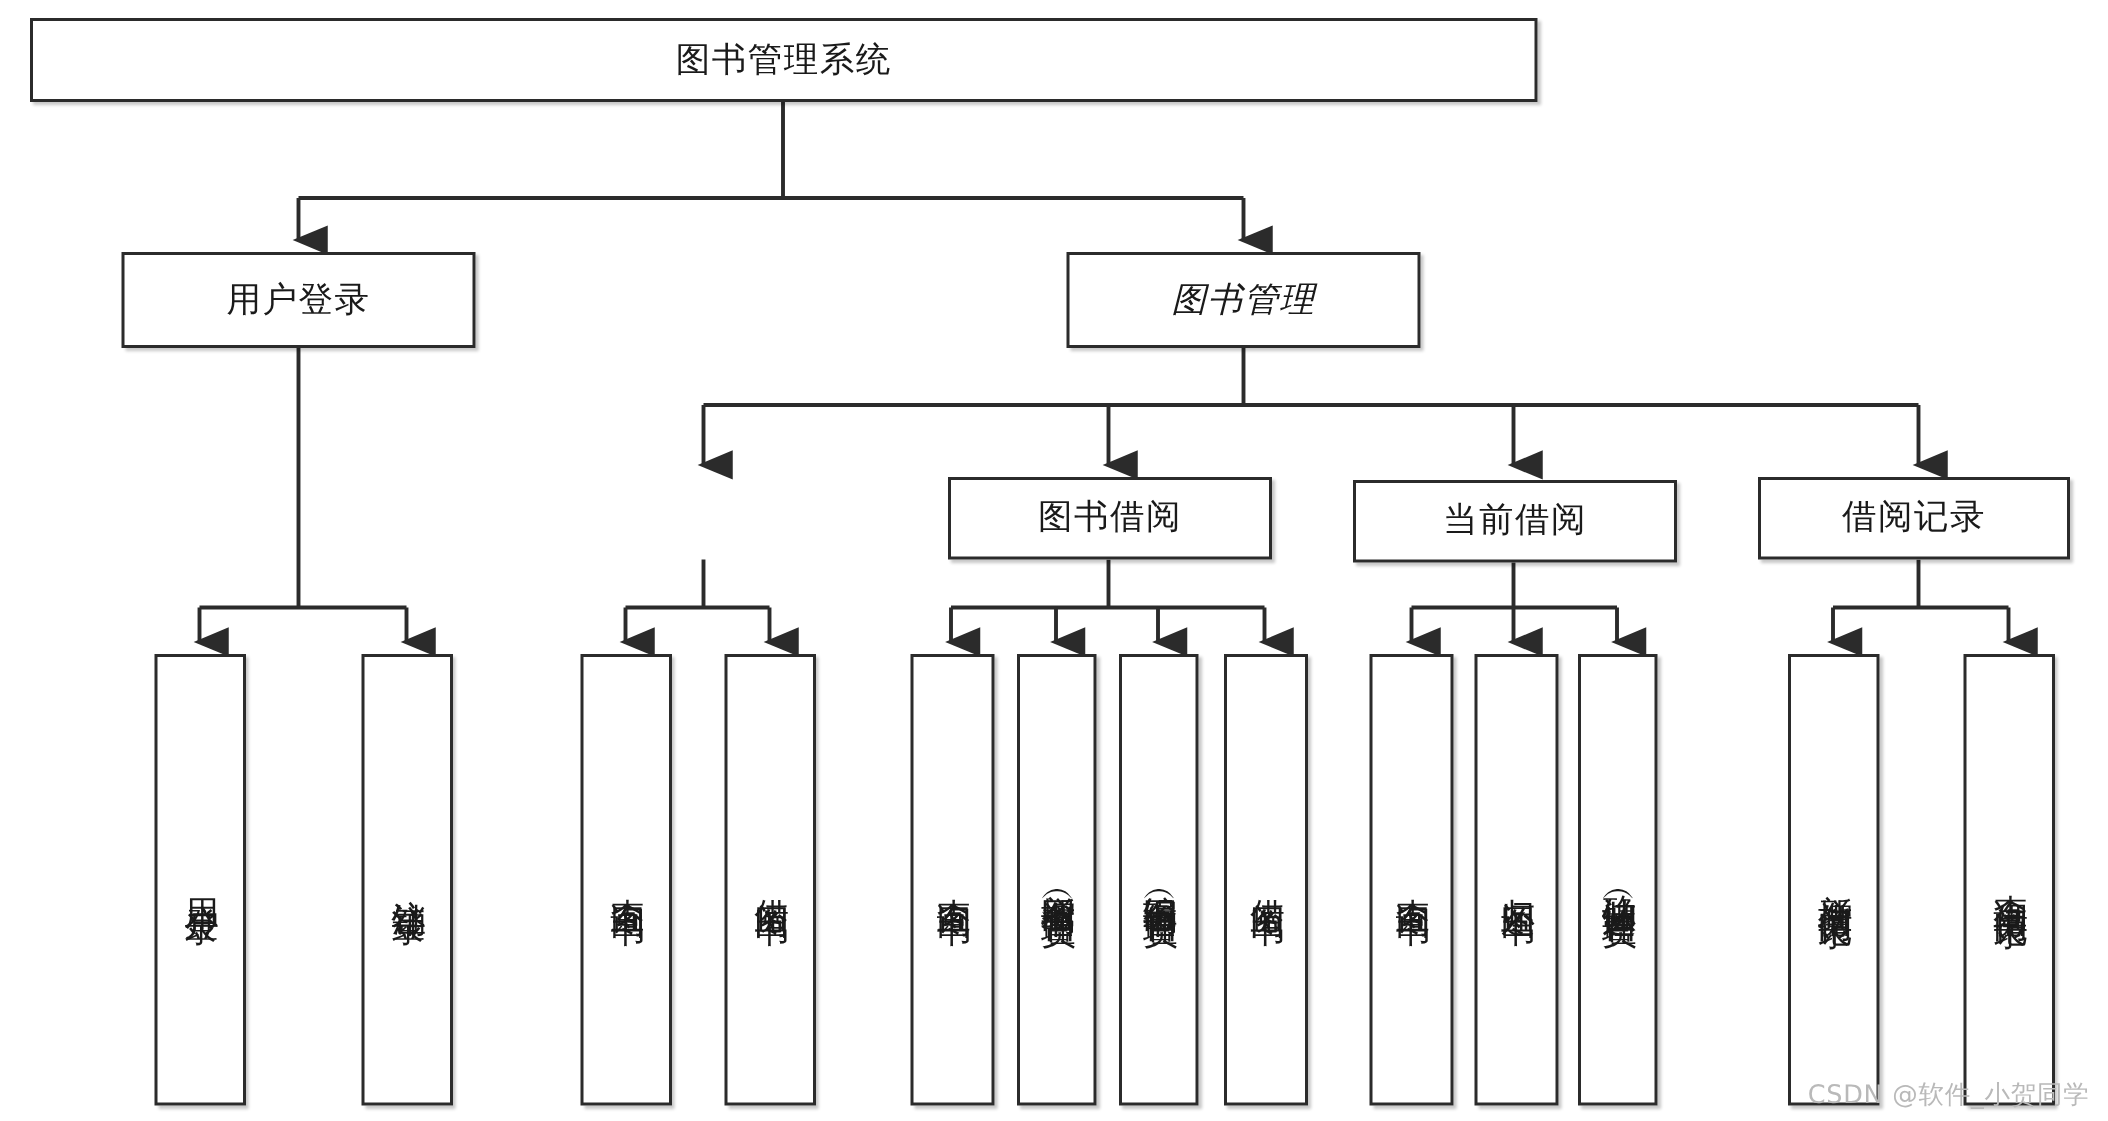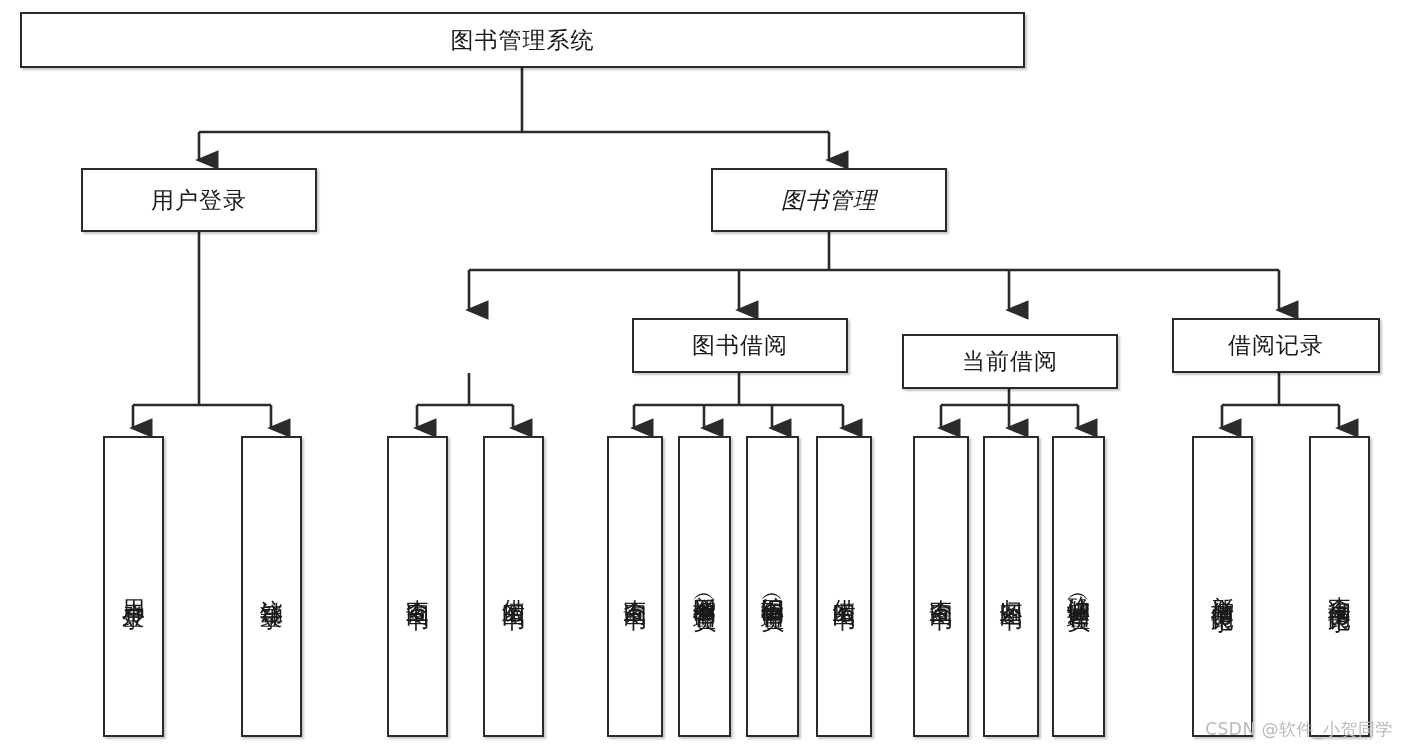--- a/index.html
+++ b/index.html
@@ -140,21 +140,21 @@
   <div class="node horiz" style="left:81px; top:168px; width:236px; height:64px;">
     <span class="node-label">用户登录</span>
   </div>
   <div class="node horiz" style="left:711px; top:168px; width:236px; height:64px;font-style:italic;">
     <span class="node-label">图书管理</span>
   </div>
 
   <div class="node horiz" style="left:632px; top:318px; width:216px; height:55px;">
     <span class="node-label">图书借阅</span>
   </div>
-  <div class="node horiz" style="left:902px; top:334px; width:216px; height:55px;">
+  <div class="node horiz" style="left:902px; top:320px; width:216px; height:55px;">
     <span class="node-label">当前借阅</span>
   </div>
   <div class="node horiz" style="left:1172px; top:318px; width:208px; height:55px;">
     <span class="node-label">借阅记录</span>
   </div>
 
   <div class="node vert" style="left:103px; top:436px; width:61px; height:301px;">
     <span class="node-label">用户登录</span>
   </div>
   <div class="node vert" style="left:241px; top:436px; width:61px; height:301px;">

